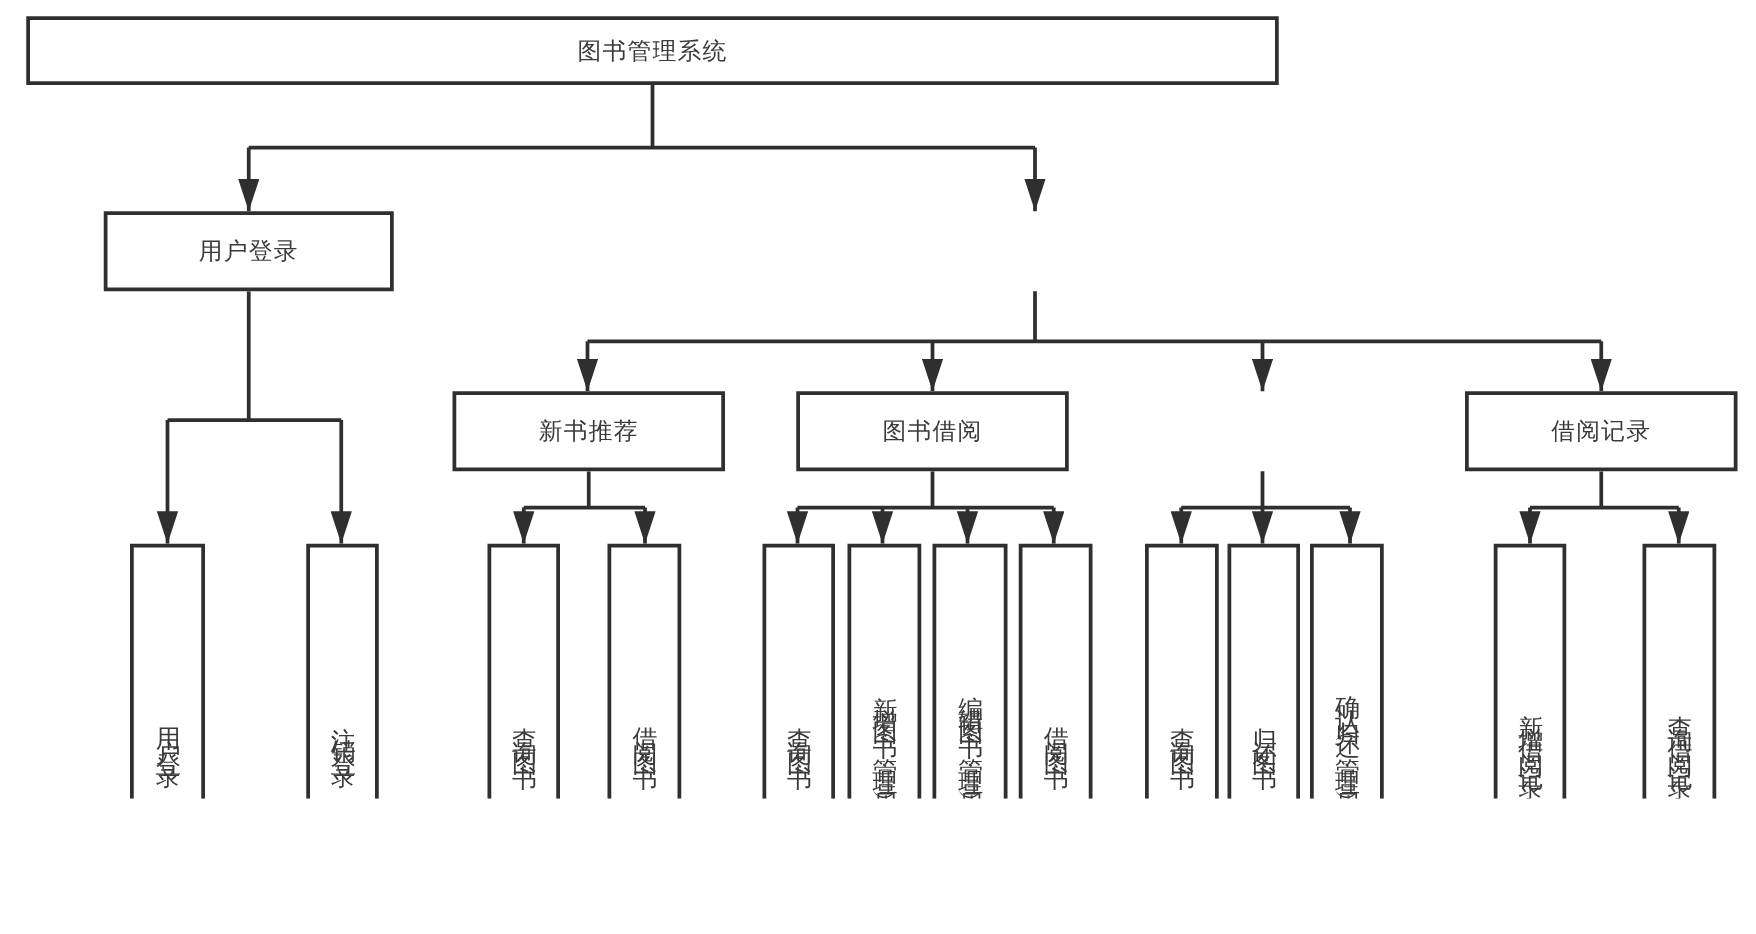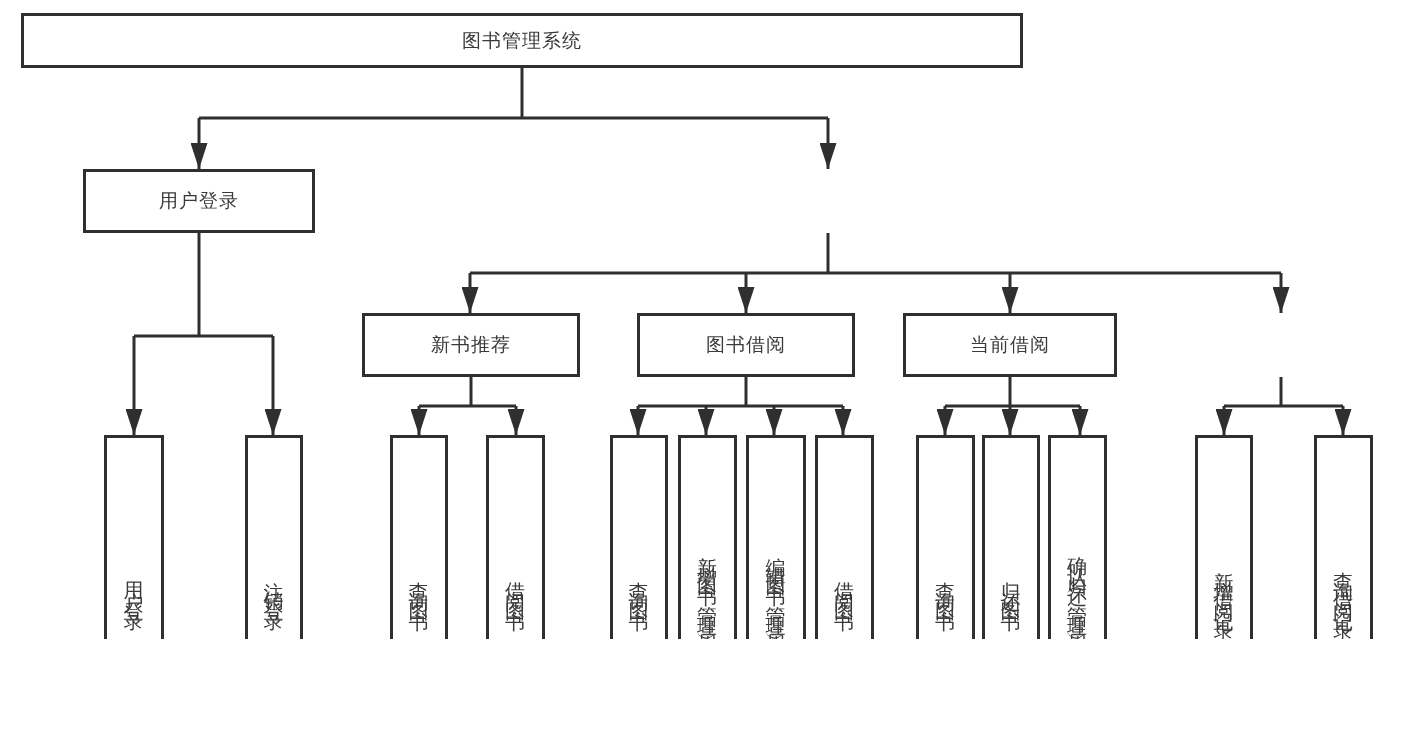--- a/index.html
+++ b/index.html
@@ -105,22 +105,22 @@
   <div class="box h" style="left:83px;top:169px;width:232px;height:64px">
     <span>用户登录</span>
   </div>
 
   <div class="box h" style="left:637px;top:313px;width:218px;height:64px">
     <span>图书借阅</span>
   </div>
   <div class="box h" style="left:362px;top:313px;width:218px;height:64px">
     <span>新书推荐</span>
   </div>
-  <div class="box h" style="left:903px;top:313px;width:214px;height:64px">
-    <span>当前借阅</span>
+  <div class="box h" style="left:1172px;top:313px;width:218px;height:64px">
+    <span>借阅记录</span>
   </div>
 
   <div class="box v" style="left:104px;top:435px;width:60px;height:302px">
     <span>用户登录</span>
   </div>
   <div class="box v" style="left:245px;top:435px;width:58px;height:302px">
     <span>注销登录</span>
   </div>
 
   <div class="box v" style="left:390px;top:435px;width:58px;height:302px">

